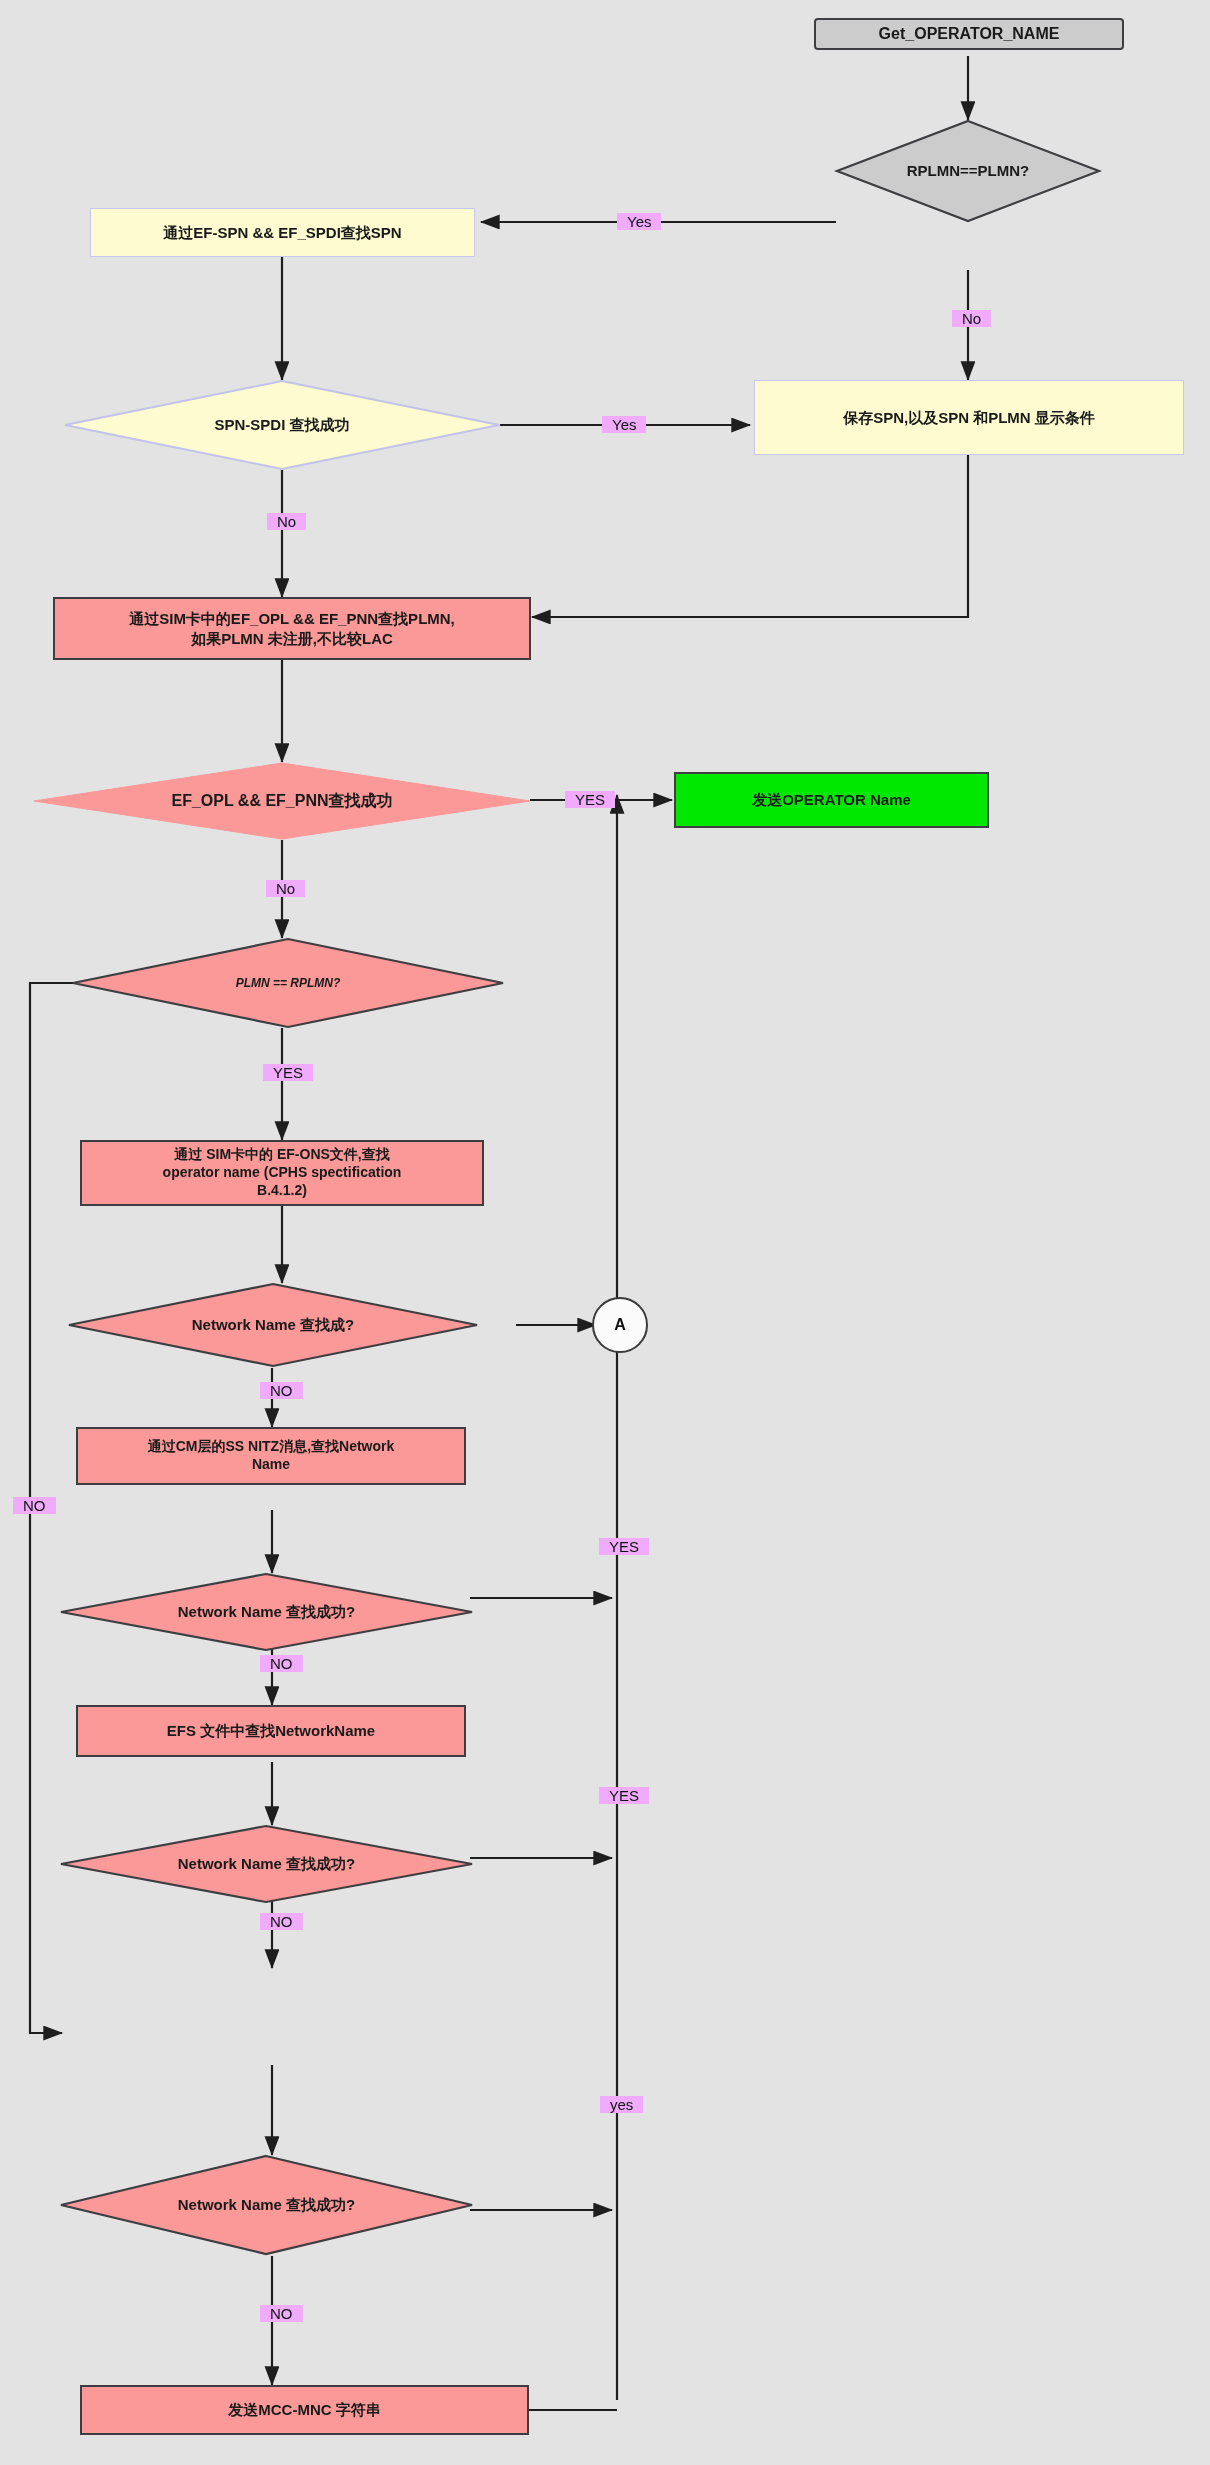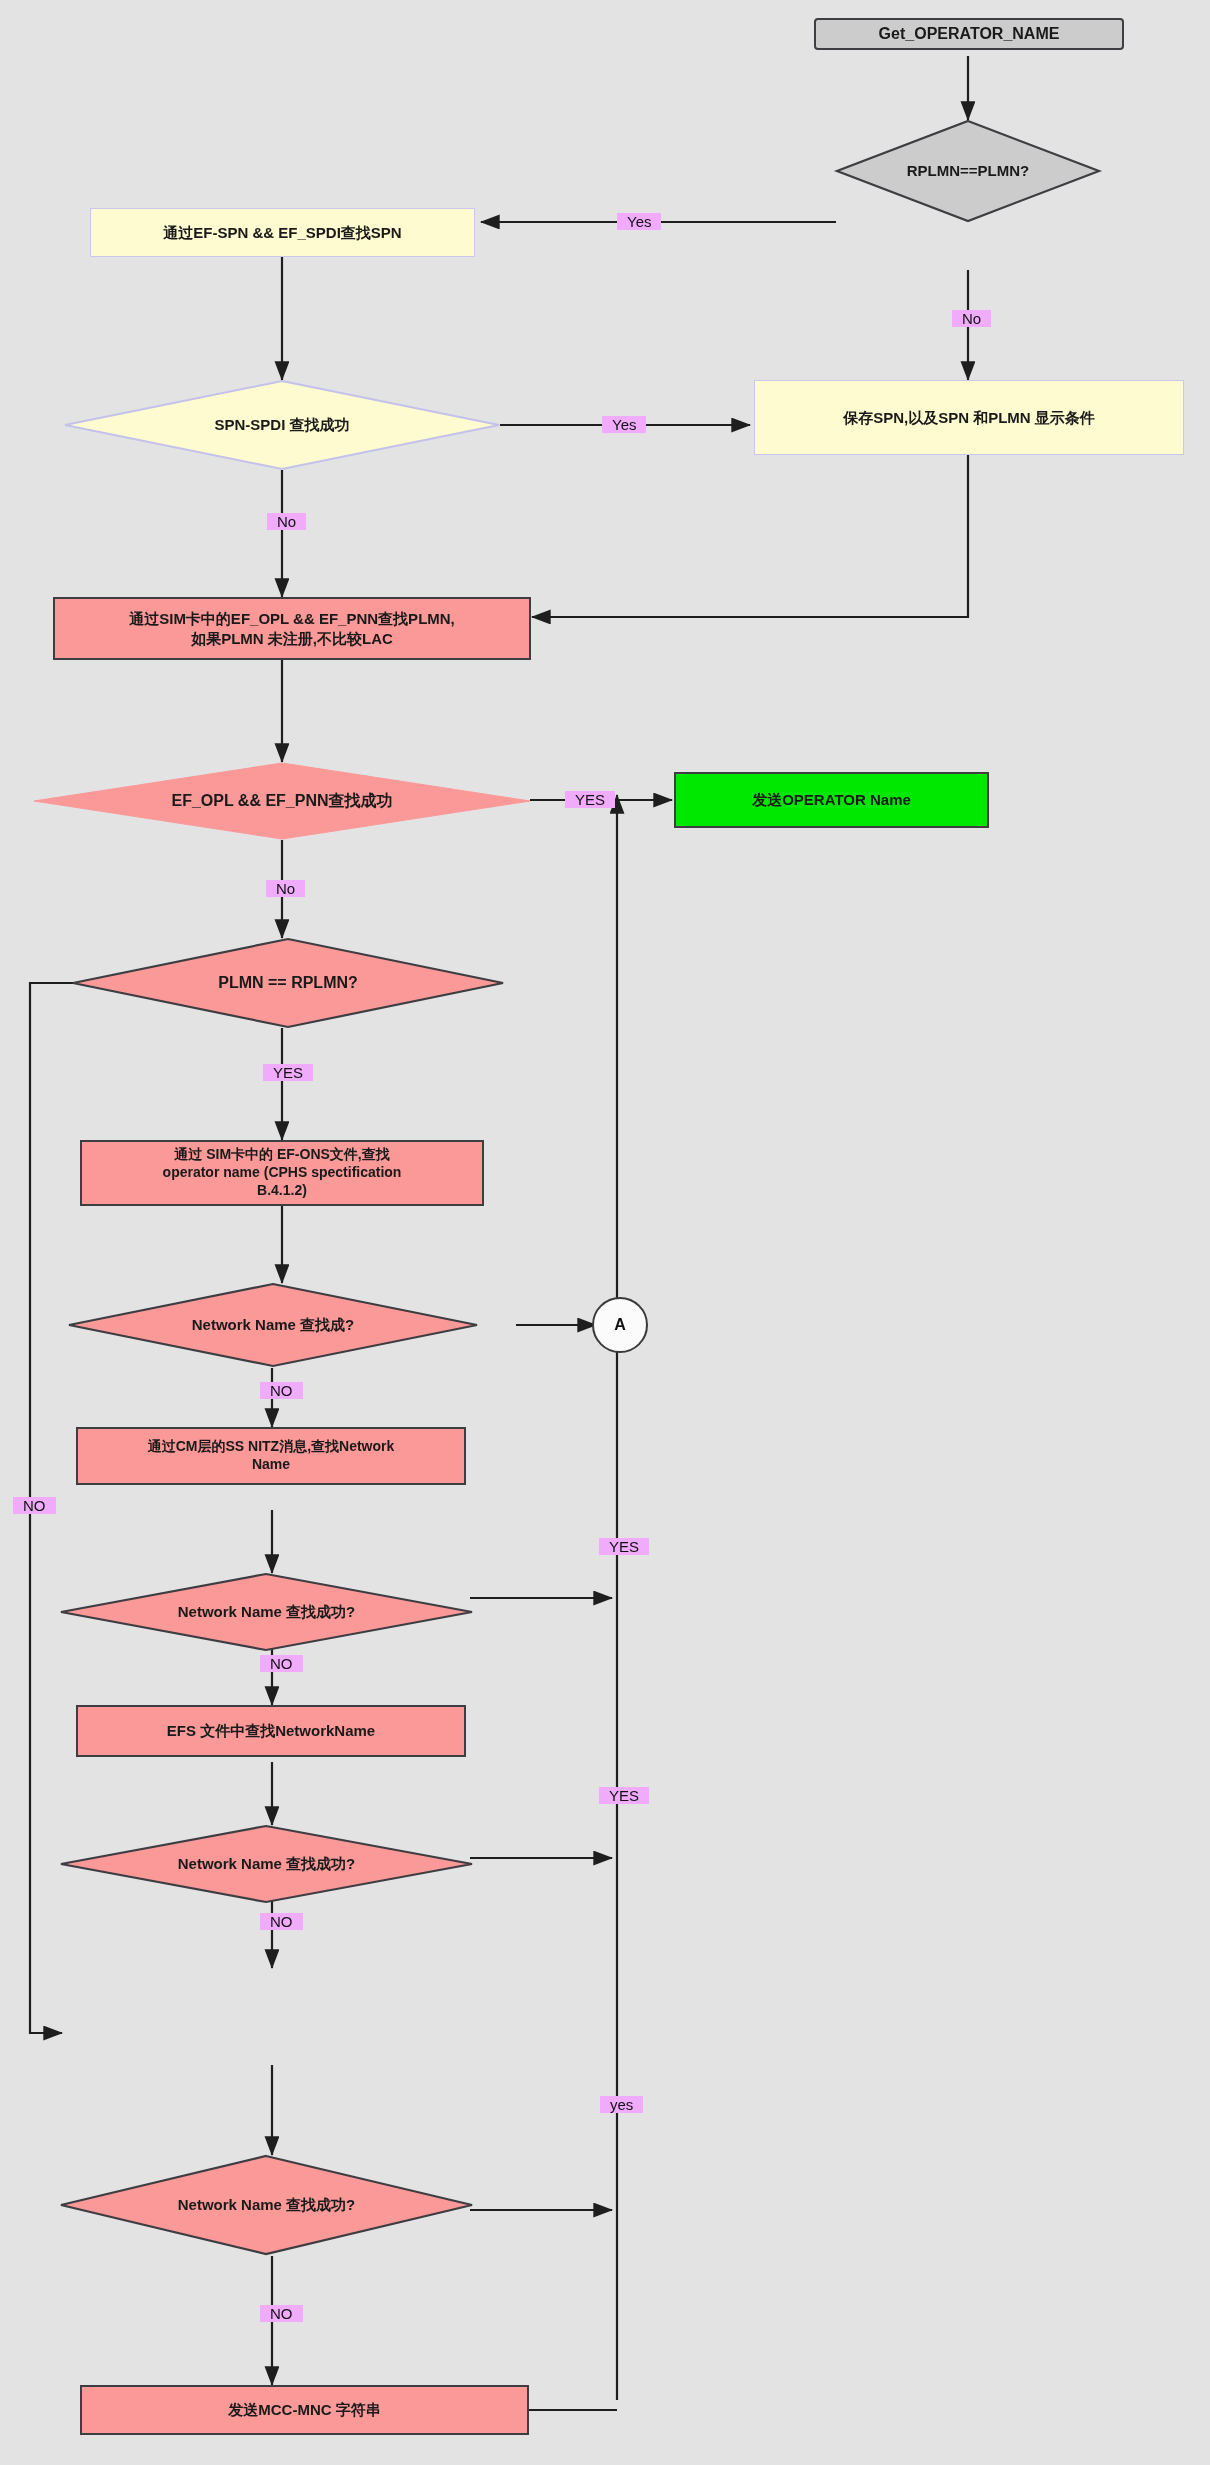--- a/index.html
+++ b/index.html
@@ -194,21 +194,21 @@
   </div>
 
   <div class="node rect green" style="left:674px; top:772px; width:315px; height:56px; font-size:15px;">
     <span>发送OPERATOR   Name</span>
   </div>
 
   <div class="diamond-wrap" style="left:72px; top:938px; width:432px; height:90px;">
     <svg width="432" height="90" viewBox="0 0 432 90">
       <polygon points="216,1 431,45 216,89 1,45" fill="#fb9898" stroke="#3d3d42" stroke-width="2.2"></polygon>
     </svg>
-    <div class="diamond-label" style="font-size:16px;">PLMN == RPLMN?</div>
+    <div class="diamond-label" style="font-size:12px;font-style:italic;">PLMN == RPLMN?</div>
   </div>
 
   <div class="node rect red" style="left:80px; top:1140px; width:404px; height:66px; font-size:14px;">
     <span>通过 SIM卡中的 EF-ONS文件,查找
 operator name  (CPHS spectification
 B.4.1.2)</span>
   </div>
 
   <div class="diamond-wrap" style="left:68px; top:1283px; width:410px; height:84px;">
     <svg width="410" height="84" viewBox="0 0 410 84">

